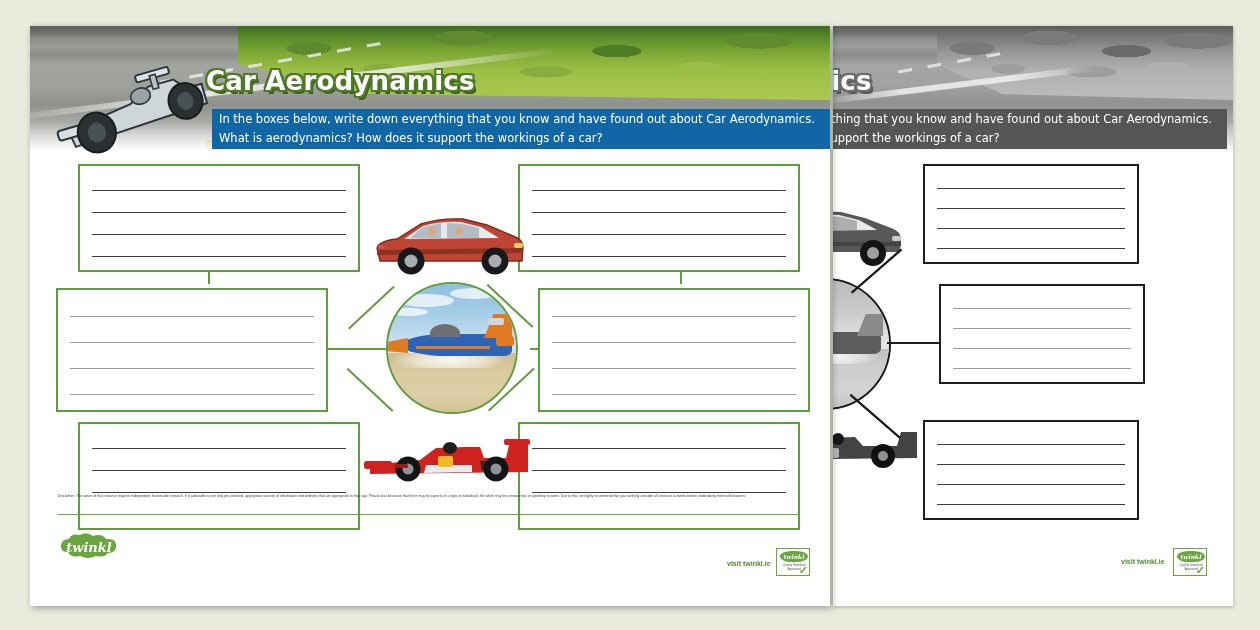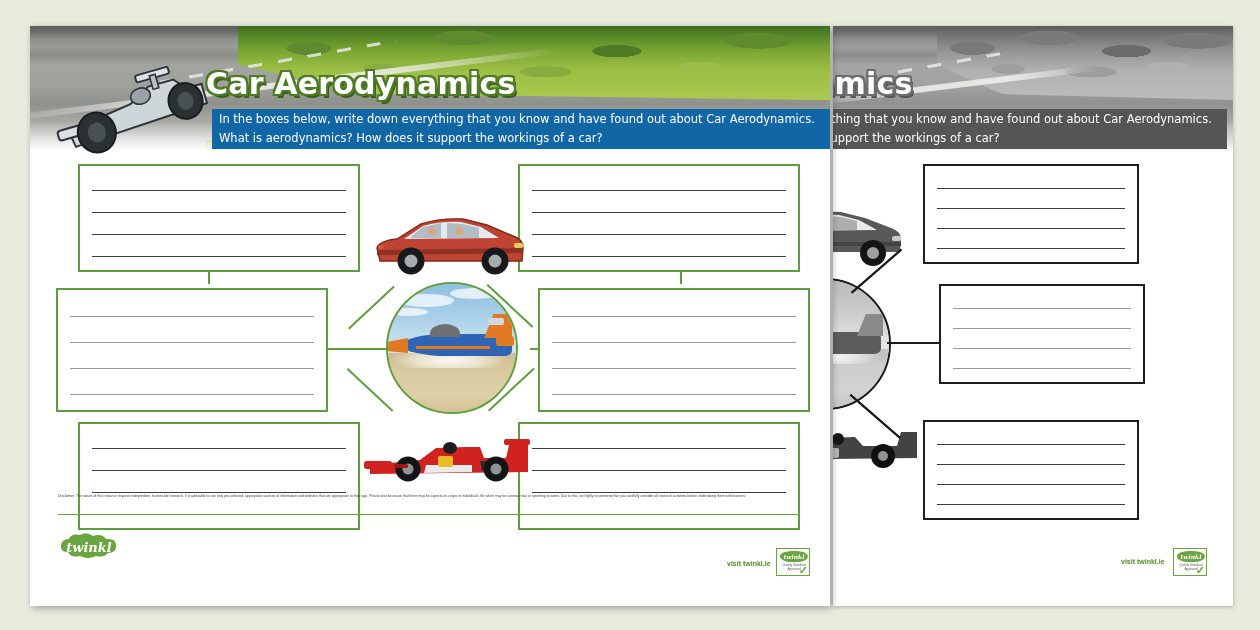--- a/index.html
+++ b/index.html
@@ -68,21 +68,21 @@
     position: absolute; left: 0; bottom: 0; width: 100%; height: 34px;
     background: linear-gradient(180deg, rgba(255,255,255,0) 0%, #ffffff 86%);
   }
 
   
   .header-car { position: absolute; left: 18px; top: 40px; width: 168px; height: 88px; }
 
   .title {
     position: absolute; left: 176px; top: 40px;
     font-family: "DejaVu Sans", sans-serif;
-    font-weight: bold; font-size: 30px; letter-spacing: .2px;
+    font-weight: bold; font-size: 26px; letter-spacing: .2px;
     color: #ffffff;
     text-shadow:
       -2px -2px 0 #4f7a26, 2px -2px 0 #4f7a26, -2px 2px 0 #4f7a26, 2px 2px 0 #4f7a26,
       0 -2px 0 #4f7a26, 0 2px 0 #4f7a26, -2px 0 0 #4f7a26, 2px 0 0 #4f7a26,
       3px 4px 0 #3d6020;
     white-space: nowrap;
   }
   .instruction {
     position: absolute; left: 182px; top: 83px;
     width: 618px; height: 40px;

